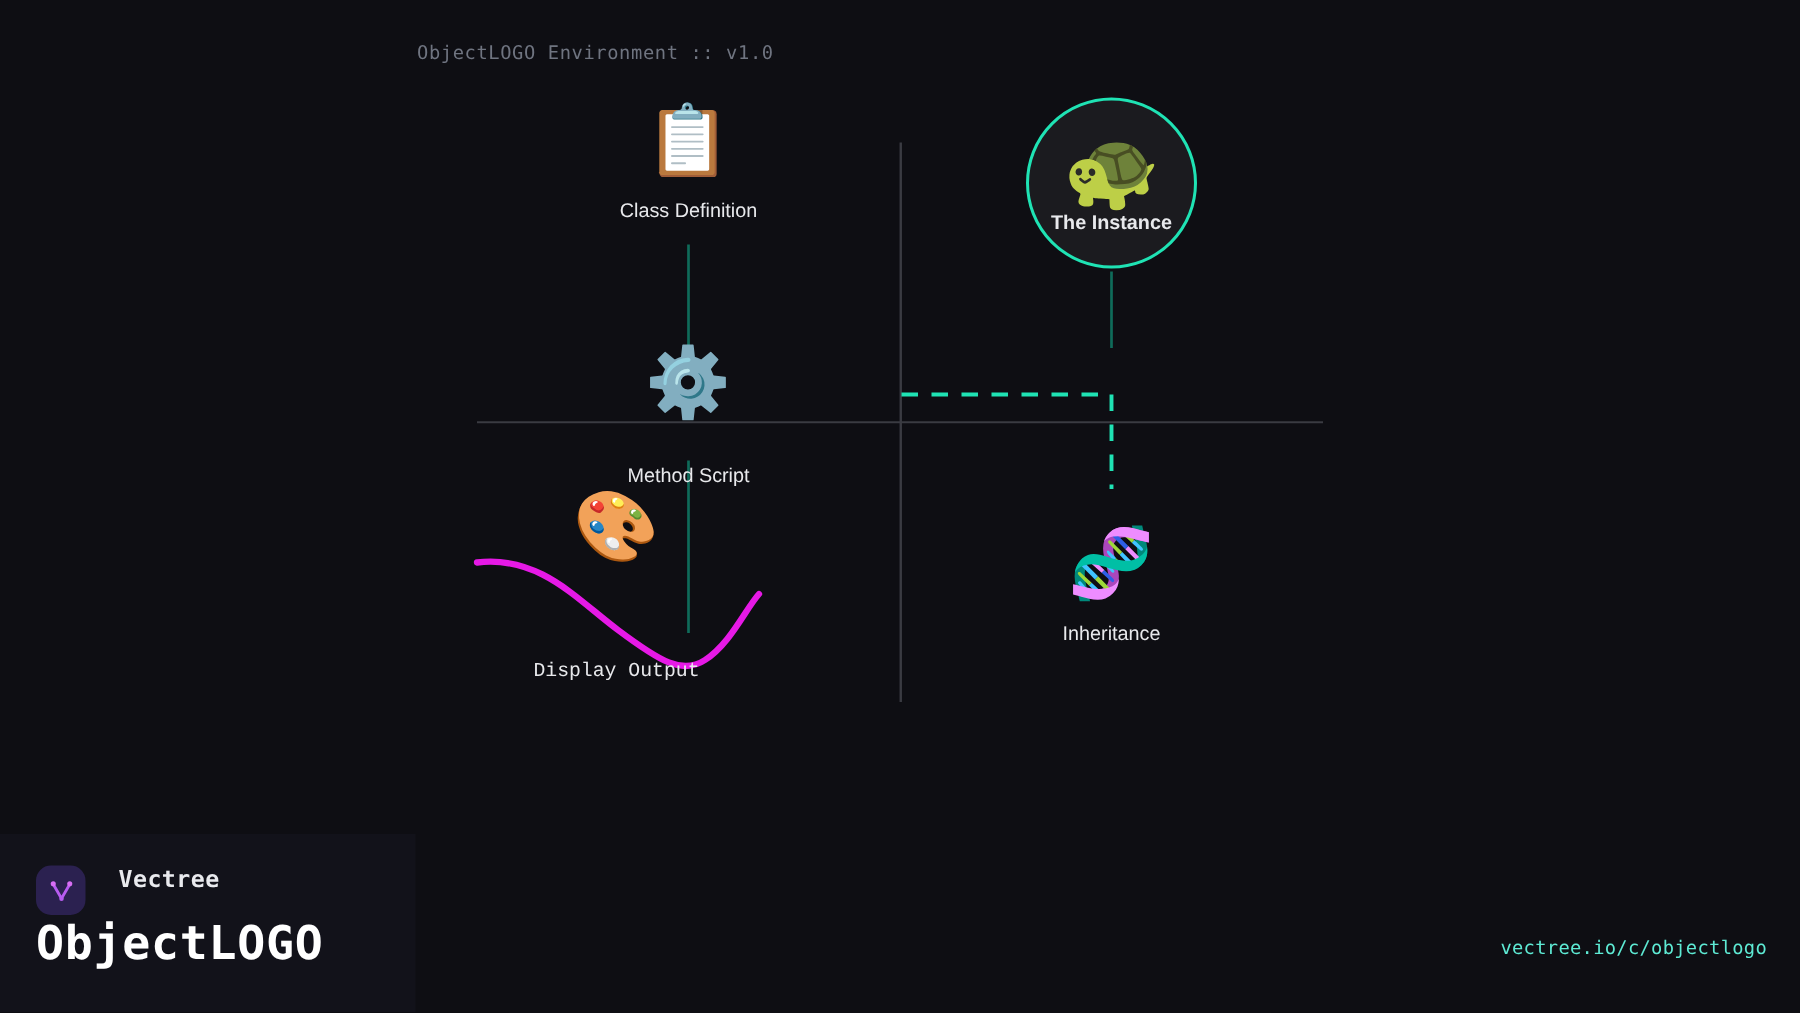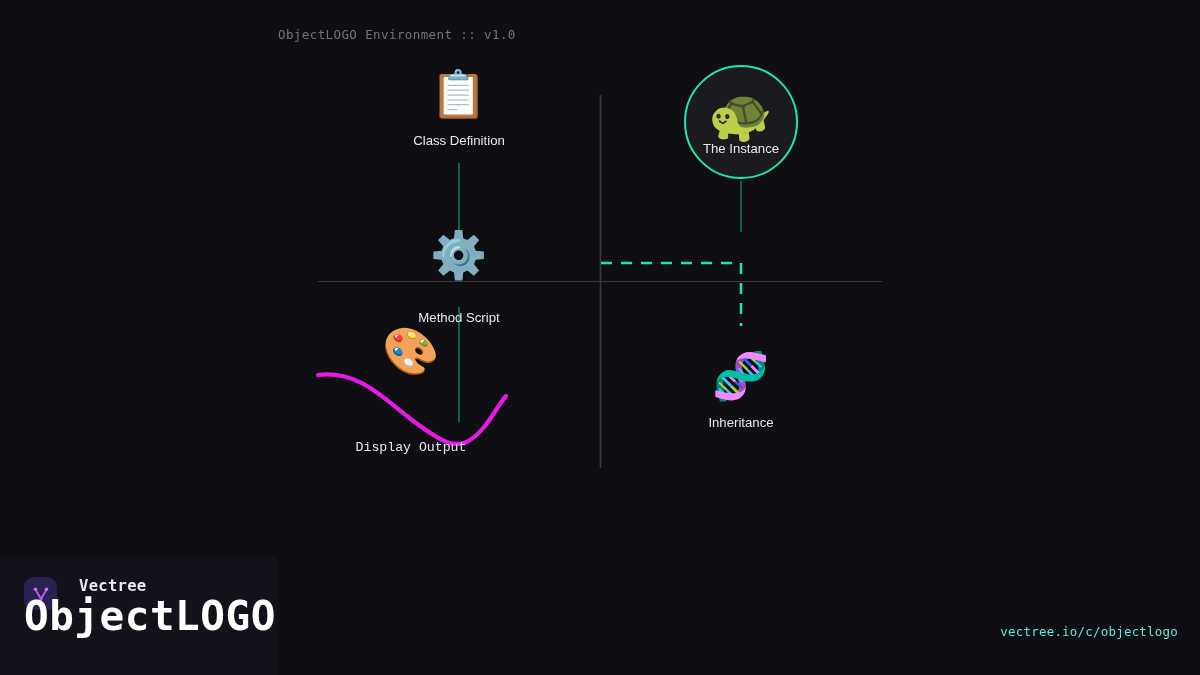--- a/index.html
+++ b/index.html
@@ -99,23 +99,23 @@
   .brand-name {
     font-family: "DejaVu Sans Mono", "Liberation Mono", monospace;
     font-size: 15.5px;
     font-weight: bold;
     color: #e9eaee;
     letter-spacing: 0.3px;
   }
   .big-title {
     position: absolute;
     left: 24px;
-    top: 592px;
+    top: 611px;
     font-family: "DejaVu Sans Mono", "Liberation Mono", monospace;
-    font-size: 41px;
+    font-size: 31px;
     font-weight: bold;
     color: #ffffff;
     letter-spacing: 0.5px;
     white-space: nowrap;
   }
   .footer-url {
     position: absolute;
     right: 22px;
     top: 624px;
     font-family: "DejaVu Sans Mono", "Liberation Mono", monospace;
@@ -150,21 +150,21 @@
 
   <div class="node-ring"></div>
 
   <div class="node" style="left:459px; top:109px; width:160px;">
     <span class="node-emoji" style="font-size:46px;">📋</span>
     <span class="node-label" style="margin-top:16px;">Class Definition</span>
   </div>
 
   <div class="node" style="left:741px; top:122px; width:160px;">
     <span class="node-emoji" style="font-size:52px;">🐢</span>
-    <span class="node-label" style="">The Instance</span>
+    <span class="node-label" style="font-weight:bold;">The Instance</span>
   </div>
 
   <div class="node" style="left:459px; top:278px; width:160px;">
     <span class="node-emoji" style="font-size:46px;">⚙️</span>
     <span class="node-label" style="margin-top:32px;">Method Script</span>
   </div>
 
   <div class="node" style="left:411px; top:391px; width:180px;">
     <span class="node-emoji" style="font-size:46px;">🎨</span>
     <span class="node-label" style="margin-top:66px;font-family:Liberation Mono, monospace;">Display Output</span>

